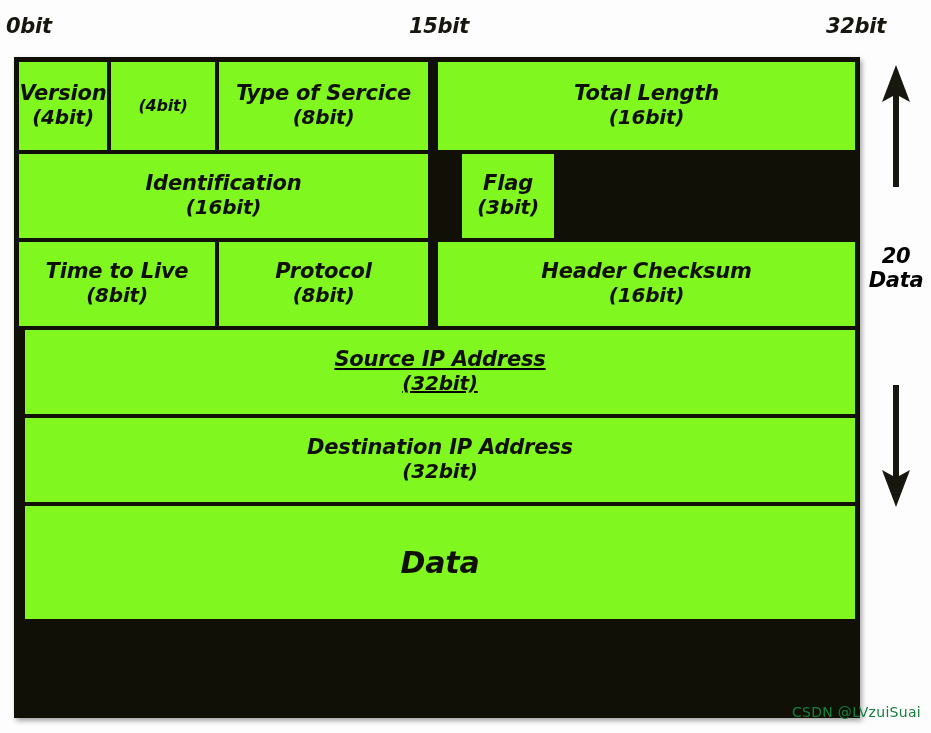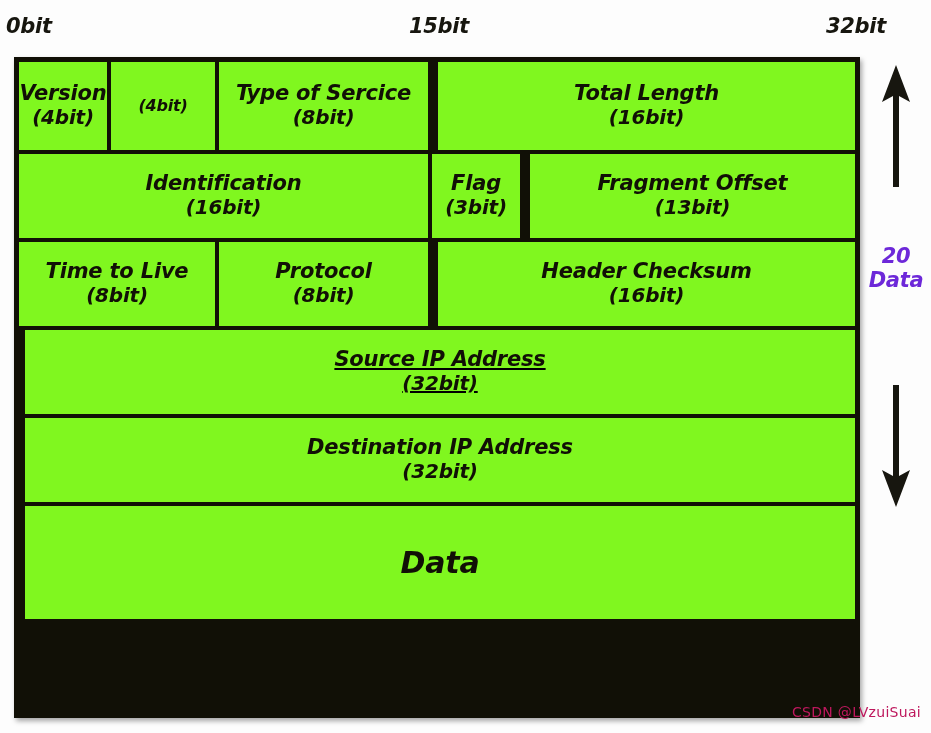--- a/index.html
+++ b/index.html
@@ -101,21 +101,21 @@
   .cell.narrow .fbits { font-size: 16px; }
 
   
   .cell.data .fname {
     font-size: 30px;
     font-weight: bold;
   }
 
   
   .r1 { height: 92px; }
-  .r2 { height: 88px; }
+  .r2 { height: 88px; gap: 24px; }
   .r3 { height: 88px; }
   .r4 { height: 88px; text-decoration: underline; }
   .r5 { height: 88px; }
   .r6 { height: 92px; }
   .r7 { height: 113px; }
 
   
   #byte-annotation {
     position: absolute;
     left: 866px;
@@ -132,35 +132,35 @@
   #bytes-label {
     position: absolute;
     left: 0;
     top: 188px;
     width: 60px;
     text-align: center;
     font-family: "DejaVu Sans", sans-serif;
     font-weight: bold;
     font-style: italic;
     font-size: 21px;
-    color: #6d28d9;
+    color: #000000;
     line-height: 1.12;
     letter-spacing: -0.3px;
   }
   #bytes-label .bnum { display: block; }
   #bytes-label .bunit { display: block; }
 
   
   #watermark {
     position: absolute;
     left: 792px;
     top: 704px;
     font-family: "DejaVu Sans", sans-serif;
     font-size: 14px;
-    color: #be185d;
+    color: #15803d;
     letter-spacing: 0.3px;
     white-space: nowrap;
   }
 </style>
 </head>
 <body>
 
 <div id="stage">
 
   <div id="bit-scale">
@@ -190,24 +190,20 @@
     </div>
 
     <div class="hrow r2">
       <div class="cell" style="width:413px">
         <span class="fname">Identification</span>
         <span class="fbits">(16bit)</span>
       </div>
       <div class="cell" style="width:92px">
         <span class="fname">Flag</span>
         <span class="fbits">(3bit)</span>
-      </div>
-      <div class="cell" style="flex:1">
-        <span class="fname">Fragment Offset</span>
-        <span class="fbits">(13bit)</span>
       </div>
     </div>
 
     <div class="hrow r3">
       <div class="cell" style="width:200px">
         <span class="fname">Time to Live</span>
         <span class="fbits">(8bit)</span>
       </div>
       <div class="cell" style="width:213px">
         <span class="fname">Protocol</span>

